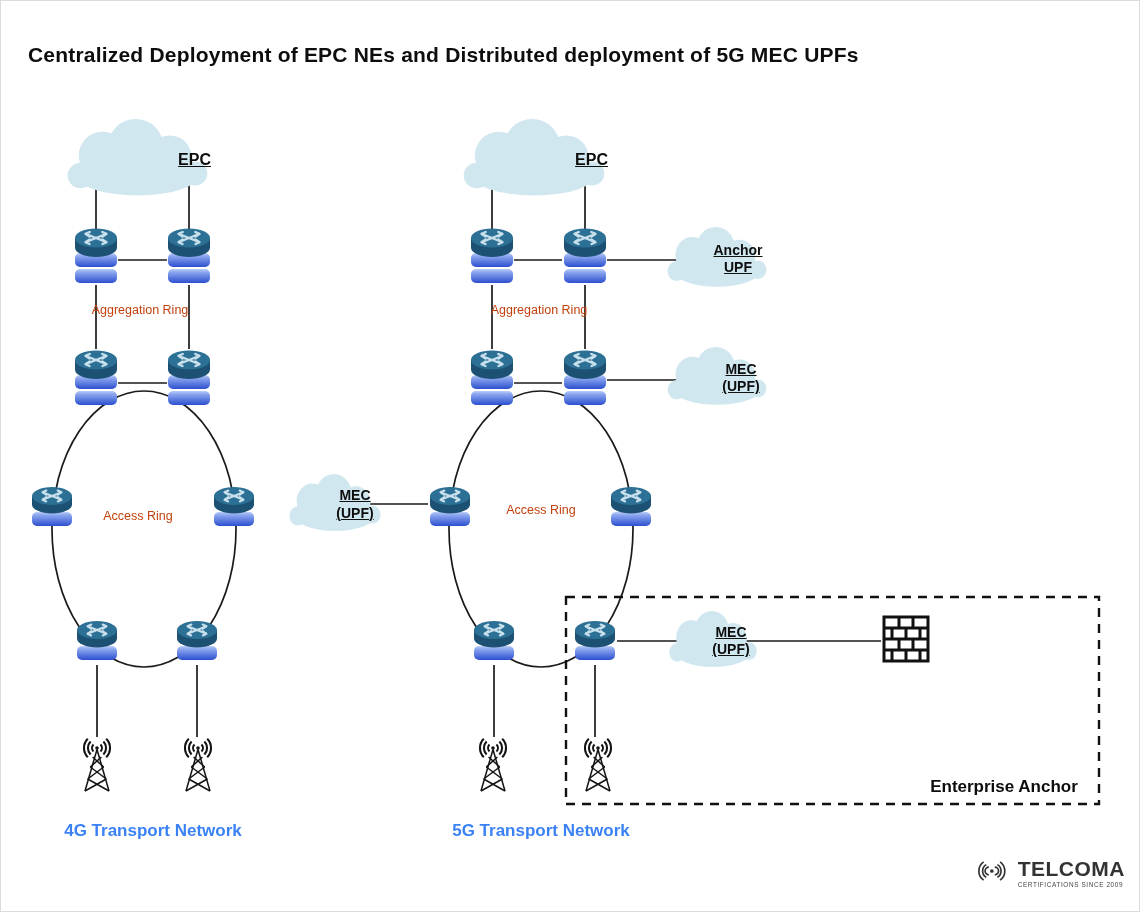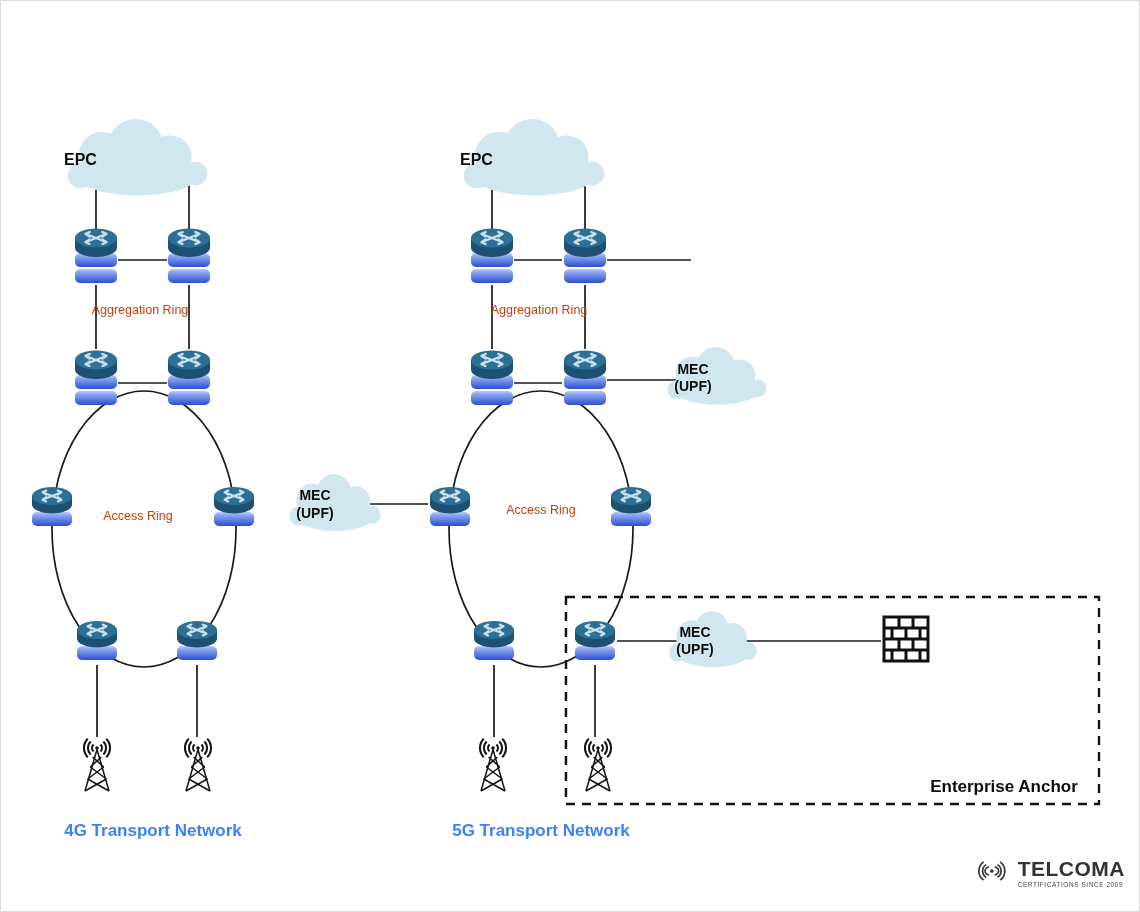--- a/index.html
+++ b/index.html
@@ -8,22 +8,23 @@
     border:1px solid #dcdcdc;overflow:hidden;
     font-family:"Liberation Sans", sans-serif;color:#111;
   }
   .abs{position:absolute;}
   .title{
     left:27px;top:42px;width:980px;
     font-size:21px;font-weight:700;letter-spacing:.2px;color:#0d0d0d;
   }
   svg.wires{left:0;top:0;z-index:1;}
   .cloud{
-    display:flex;align-items:center;justify-content:flex-start;text-align:center;
+    display:flex;align-items:center;justify-content:flex-end;text-align:center;
     z-index:2;
+    text-decoration:underline;
   }
   .cloud svg{position:absolute;left:0;top:0;width:100%;height:100%;}
   .cloud .lbl{position:relative;z-index:2;font-weight:600;line-height:1.25;color:#0d0d0d;}
   .lbl-epc{font-size:16px;}
   .lbl-sm{font-size:14px;}
   .lbl-ent{font-size:15px;}
   .node{z-index:3;}
   .ringlbl{
     z-index:4;text-align:center;font-size:12.5px;font-weight:500;line-height:1.15;color:#c2410c;
   }
@@ -116,20 +117,21 @@
         <path d="M13.4,8.4 A8.8,8.8 0 0 0 13.4,23.6"></path>
         <path d="M10.2,5.2 A13.2,13.2 0 0 0 10.2,26.8"></path>
         <path d="M23.5,11.5 A4.5,4.5 0 0 1 23.5,20.5"></path>
         <path d="M26.6,8.4 A8.8,8.8 0 0 1 26.6,23.6"></path>
         <path d="M29.8,5.2 A13.2,13.2 0 0 1 29.8,26.8"></path>
         <circle cx="20" cy="16" r="2.2" fill="#333" stroke="none"></circle>
       </g>
     </defs>
   </svg>
 
+  <div class="abs title">Centralized Deployment of EPC NEs and Distributed deployment of 5G MEC UPFs</div>
 
   <svg class="abs wires" width="1138" height="910">
     <g fill="none" stroke="#1a1a1a" stroke-width="1.7">
 
       <path d="M95,180 V228"></path>
       <path d="M188,184 V228"></path>
       <path d="M117,259 H166"></path>
       <path d="M95,284 V348"></path>
       <path d="M188,284 V348"></path>
       <path d="M117,382 H166"></path>
@@ -211,20 +213,26 @@
     <span class="lbl lbl-epc">EPC</span>
   </div>
 
   <svg class="abs node" style="left:468px;top:226px;" width="46" height="58">
       <use href="#router-large"></use>
     </svg>
   <svg class="abs node" style="left:561px;top:226px;" width="46" height="58">
       <use href="#router-large"></use>
     </svg>
 
+  <div class="abs cloud" style="left:664px;top:226px;width:104px;height:64px;">
+    <svg viewBox="0 0 160 90" preserveAspectRatio="none">
+        <use href="#cloudshape"></use>
+      </svg>
+    <span class="lbl lbl-sm" style="width:62px;">Anchor UPF</span>
+  </div>
 
   <div class="abs ringlbl" style="left:488px;top:302px;width:100px;">Aggregation Ring</div>
 
   <svg class="abs node" style="left:468px;top:348px;" width="46" height="58">
       <use href="#router-large"></use>
     </svg>
   <svg class="abs node" style="left:561px;top:348px;" width="46" height="58">
       <use href="#router-large"></use>
     </svg>
 

